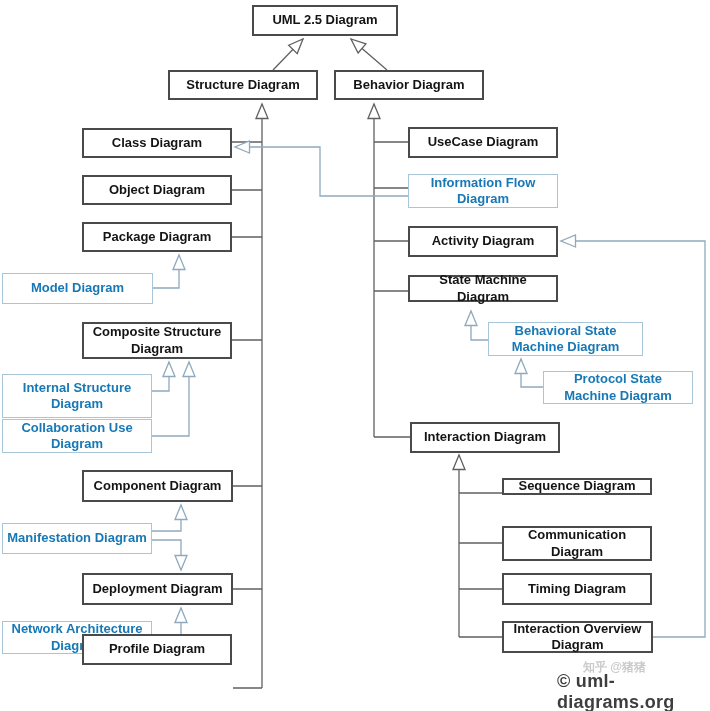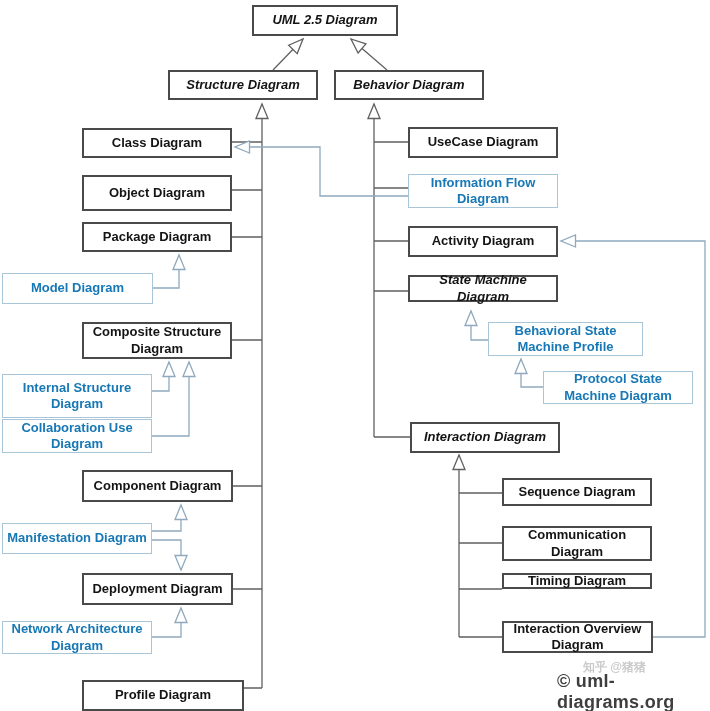--- a/index.html
+++ b/index.html
@@ -26,21 +26,21 @@
   .mk-k{stroke:var(--black-line);}
   .mk-b{stroke:var(--blue-line);}
   .node{
     position:absolute;z-index:2;box-sizing:border-box;
     background:#fff;border:2px solid var(--black-box-border);
     color:var(--text-black);
     font-weight:bold;font-size:13px;line-height:1.25;
     display:flex;align-items:center;justify-content:center;
     text-align:center;padding:4px 5px;
   }
-  .node.it{font-style:italic;}
+  .node.it{}
   .node.blue{border:1.5px solid var(--blue-box-border);color:var(--accent-blue-text);}
   .node.nw{white-space:nowrap;padding:0 2px;}
   .copyright{
     position:absolute;left:557px;top:671px;z-index:3;
     font-size:18px;font-weight:600;letter-spacing:.3px;
     color:var(--copyright-color);
   }
   .zhihu-mark{
     position:absolute;left:583px;top:659px;z-index:4;
     font-size:12px;font-weight:bold;color:var(--watermark-gray);
@@ -79,38 +79,38 @@
   <path class="lb" d="M488,340 H471 V311" marker-end="url(#triB)"></path>
   <path class="lb" d="M543,387 H521 V359" marker-end="url(#triB)"></path>
   <path class="lb" d="M653,637 H705 V241 H561" marker-end="url(#triB)"></path>
 </svg>
 
 <div class="node it nw" style="left:252px;top:5px;width:146px;height:31px">UML 2.5 Diagram</div>
 <div class="node it nw" style="left:168px;top:70px;width:150px;height:30px">Structure Diagram</div>
 <div class="node it nw" style="left:334px;top:70px;width:150px;height:30px">Behavior Diagram</div>
 
 <div class="node nw" style="left:82px;top:128px;width:150px;height:30px">Class Diagram</div>
-<div class="node nw" style="left:82px;top:175px;width:150px;height:36px">Object Diagram</div>
+<div class="node nw" style="left:82px;top:175px;width:150px;height:30px">Object Diagram</div>
 <div class="node nw" style="left:82px;top:222px;width:150px;height:30px">Package Diagram</div>
 <div class="node blue nw" style="left:2px;top:273px;width:151px;height:31px">Model Diagram</div>
 <div class="node" style="left:82px;top:322px;width:150px;height:37px">Composite Structure Diagram</div>
 <div class="node blue" style="left:2px;top:374px;width:150px;height:44px">Internal Structure Diagram</div>
 <div class="node blue" style="left:2px;top:419px;width:150px;height:34px">Collaboration Use Diagram</div>
 <div class="node nw" style="left:82px;top:470px;width:151px;height:32px">Component Diagram</div>
 <div class="node blue nw" style="left:2px;top:523px;width:150px;height:31px">Manifestation Diagram</div>
 <div class="node nw" style="left:82px;top:573px;width:151px;height:32px">Deployment Diagram</div>
 <div class="node blue" style="left:2px;top:621px;width:150px;height:33px">Network Architecture Diagram</div>
-<div class="node nw" style="left:82px;top:680px;width:162px;height:31px">Profile Diagram</div>
+<div class="node nw" style="left:82px;top:634px;width:150px;height:31px">Profile Diagram</div>
 
 <div class="node nw" style="left:408px;top:127px;width:150px;height:31px">UseCase Diagram</div>
 <div class="node blue" style="left:408px;top:174px;width:150px;height:34px">Information Flow Diagram</div>
 <div class="node nw" style="left:408px;top:226px;width:150px;height:31px">Activity Diagram</div>
 <div class="node it" style="left:408px;top:275px;width:150px;height:27px">State Machine Diagram</div>
-<div class="node blue" style="left:488px;top:322px;width:155px;height:34px">Behavioral State Machine Profile</div>
+<div class="node blue" style="left:488px;top:322px;width:155px;height:34px">Behavioral State Machine Diagram</div>
 <div class="node blue" style="left:543px;top:371px;width:150px;height:33px">Protocol State Machine Diagram</div>
 <div class="node it nw" style="left:410px;top:422px;width:150px;height:31px">Interaction Diagram</div>
-<div class="node nw" style="left:502px;top:478px;width:150px;height:28px">Sequence Diagram</div>
+<div class="node nw" style="left:502px;top:478px;width:150px;height:17px">Sequence Diagram</div>
 <div class="node" style="left:502px;top:526px;width:150px;height:35px">Communication Diagram</div>
-<div class="node nw" style="left:502px;top:573px;width:150px;height:16px">Timing Diagram</div>
+<div class="node nw" style="left:502px;top:573px;width:150px;height:32px">Timing Diagram</div>
 <div class="node" style="left:502px;top:621px;width:151px;height:32px">Interaction Overview Diagram</div>
 
 <div class="copyright">© uml-diagrams.org</div>
 <div class="zhihu-mark">知乎 @猪猪</div>
 
 </body></html>

